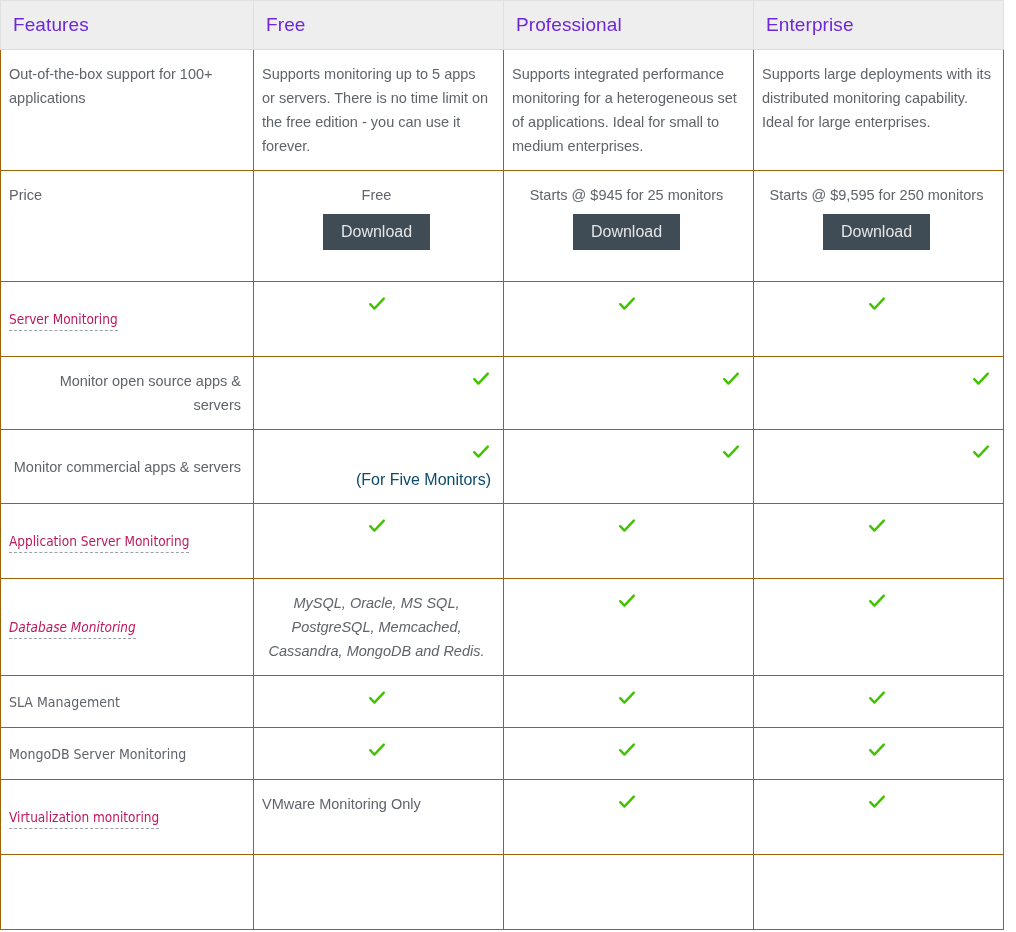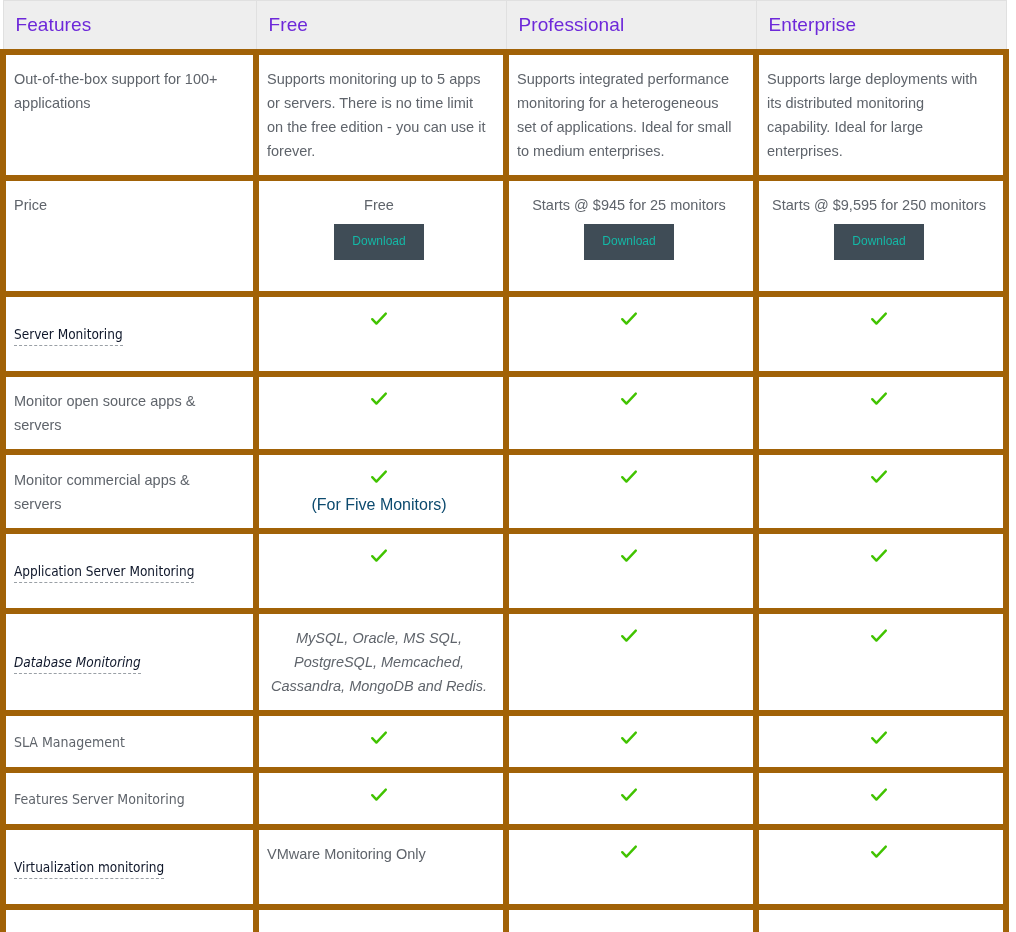--- a/index.html
+++ b/index.html
@@ -40,21 +40,21 @@
     font-weight: normal;
     font-size: 19px;
     color: #6d28d9;
     padding: 12px 12px 13px 12px;
     height: 23px;
     vertical-align: middle;
     letter-spacing: 0.1px;
   }
 
   tbody td {
-    border: 6px solid #a16207;
+    border: 1px solid #a16207;
     vertical-align: top;
     padding: 12px 12px 12px 8px;
     font-size: 14.5px;
     line-height: 24px;
     color: #5f646b;
     background: #ffffff;
   }
 
   td.feature-cell {
     text-align: left;
@@ -65,30 +65,30 @@
     vertical-align: top;
   }
   td.plan-cell.desc {
     text-align: left;
   }
 
   
   tr.row-intro td { height: 84px; vertical-align: top; }
   tr.row-price td { height: 86px; vertical-align: top; }
   tr.r-tall td    { height: 50px; }
-  tr.r-med td     { height: 46px; }
+  tr.r-med td     { height: 46px; text-align: right; }
   tr.r-short td   { height: 18px; }
   tr.r-db td      { height: 72px; font-style: italic; }
 
   
   .dashed-label {
     display: inline-block;
     font-family: "DejaVu Sans Condensed", "Liberation Sans", sans-serif;
     font-size: 13.5px;
-    color: #0f172a;
+    color: #be185d;
     border-bottom: 1px dashed #9aa0a6;
     padding-bottom: 2px;
     line-height: 18px;
     cursor: help;
   }
   .plain-label {
     font-size: 14.5px;
     color: #5f646b;
     line-height: 22px;
     margin-top: 16px;
@@ -122,22 +122,22 @@
     font-size: 14.5px;
     line-height: 24px;
     color: #5f646b;
     text-align: center;
   }
 
   .dl-btn {
     display: inline-block;
     margin-top: 7px;
     background: #3f4c56;
-    color: #14b8a6;
-    font-size: 12px;
+    color: #e5e5e5;
+    font-size: 16px;
     line-height: 19px;
     padding: 8px 18px 9px 18px;
     border: none;
     border-radius: 0;
     font-family: "Liberation Sans", sans-serif;
     cursor: pointer;
     text-align: center;
   }
 
   .desc-text {
@@ -249,21 +249,21 @@
                 <path d="M3.2 10.2 L7.4 14.6 L16.8 4.6" fill="none" stroke="#41c300" stroke-width="2.4" stroke-linecap="round" stroke-linejoin="round"></path>
               </svg></span></td>
           <td class="plan-cell"><span class="check"><svg width="20" height="20" viewBox="0 0 20 20" aria-hidden="true">
                 <path d="M3.2 10.2 L7.4 14.6 L16.8 4.6" fill="none" stroke="#41c300" stroke-width="2.4" stroke-linecap="round" stroke-linejoin="round"></path>
               </svg></span></td>
           <td class="plan-cell"><span class="check"><svg width="20" height="20" viewBox="0 0 20 20" aria-hidden="true">
                 <path d="M3.2 10.2 L7.4 14.6 L16.8 4.6" fill="none" stroke="#41c300" stroke-width="2.4" stroke-linecap="round" stroke-linejoin="round"></path>
               </svg></span></td>
         </tr>
         <tr class="r-short">
-          <td class="feature-cell"><span class="narrow-label">Features Server Monitoring</span></td>
+          <td class="feature-cell"><span class="narrow-label">MongoDB Server Monitoring</span></td>
           <td class="plan-cell"><span class="check"><svg width="20" height="20" viewBox="0 0 20 20" aria-hidden="true">
                 <path d="M3.2 10.2 L7.4 14.6 L16.8 4.6" fill="none" stroke="#41c300" stroke-width="2.4" stroke-linecap="round" stroke-linejoin="round"></path>
               </svg></span></td>
           <td class="plan-cell"><span class="check"><svg width="20" height="20" viewBox="0 0 20 20" aria-hidden="true">
                 <path d="M3.2 10.2 L7.4 14.6 L16.8 4.6" fill="none" stroke="#41c300" stroke-width="2.4" stroke-linecap="round" stroke-linejoin="round"></path>
               </svg></span></td>
           <td class="plan-cell"><span class="check"><svg width="20" height="20" viewBox="0 0 20 20" aria-hidden="true">
                 <path d="M3.2 10.2 L7.4 14.6 L16.8 4.6" fill="none" stroke="#41c300" stroke-width="2.4" stroke-linecap="round" stroke-linejoin="round"></path>
               </svg></span></td>
         </tr>

